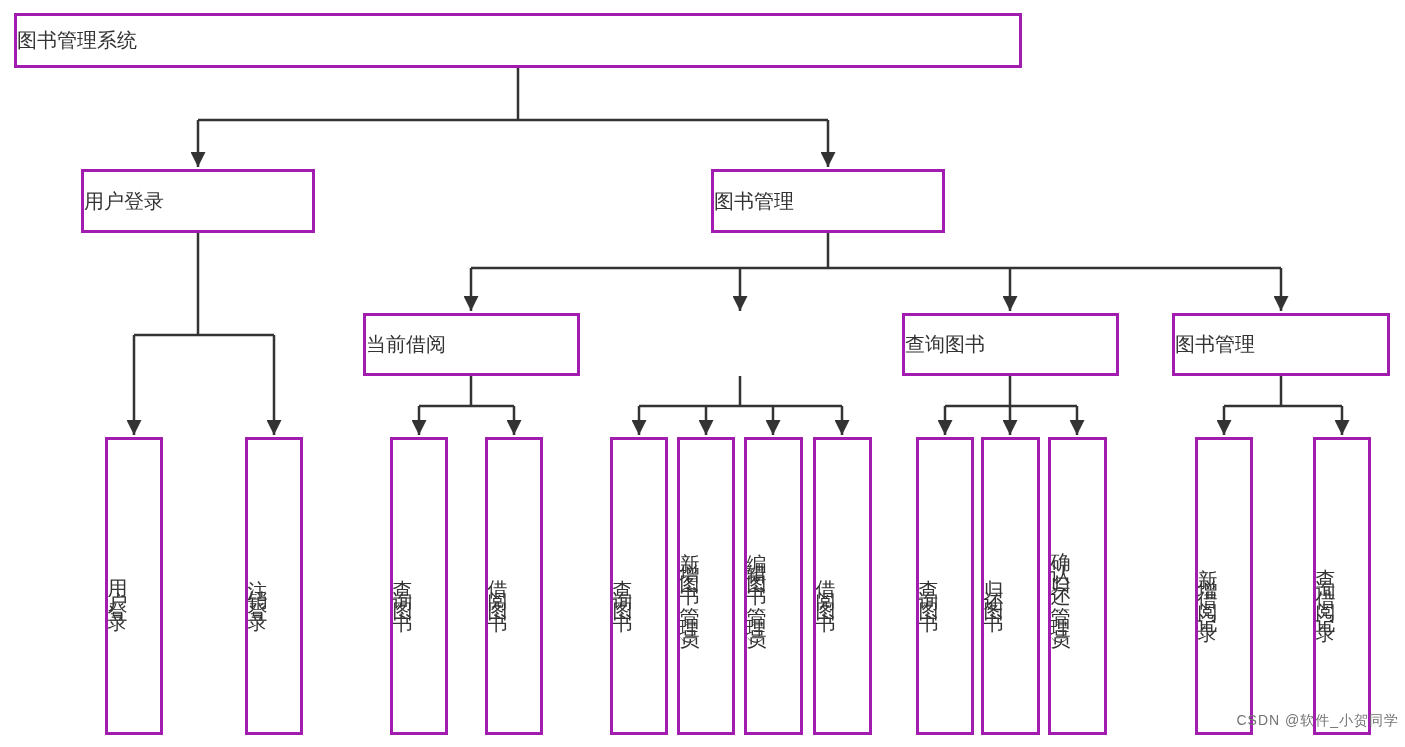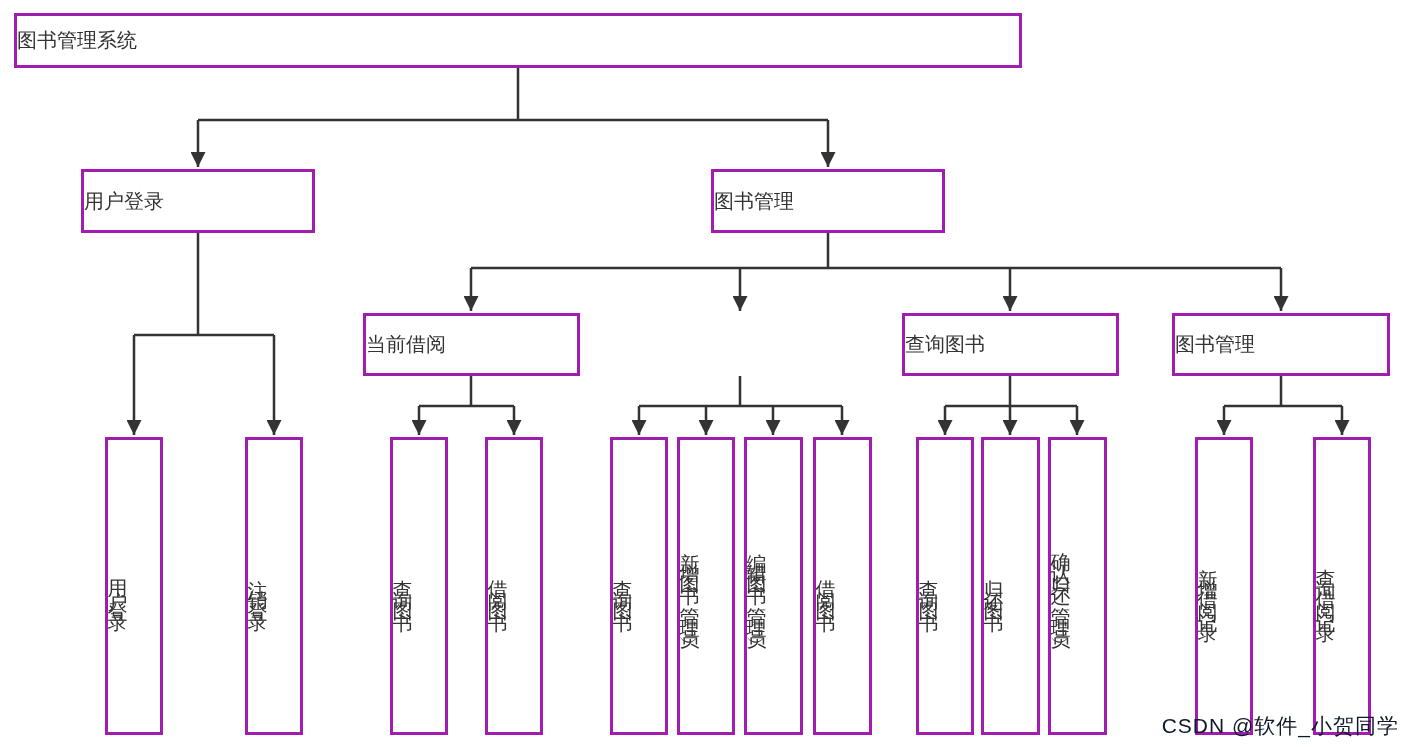--- a/index.html
+++ b/index.html
@@ -40,22 +40,22 @@
     writing-mode: vertical-rl;
     text-orientation: mixed;
     letter-spacing: 11px;
     white-space: normal;
     line-height: 1;
   }
   .watermark {
     position: absolute;
     right: 6px;
     top: 712px;
-    font-size: 21px;
-    color: #0f172a;
+    font-size: 14px;
+    color: #737373;
     letter-spacing: 1px;
     z-index: 5;
   }
 </style>
 </head>
 <body>
 
 <div class="stage">
 
   <svg class="wires" width="1405" height="747" viewBox="0 0 1405 747" aria-hidden="true">

